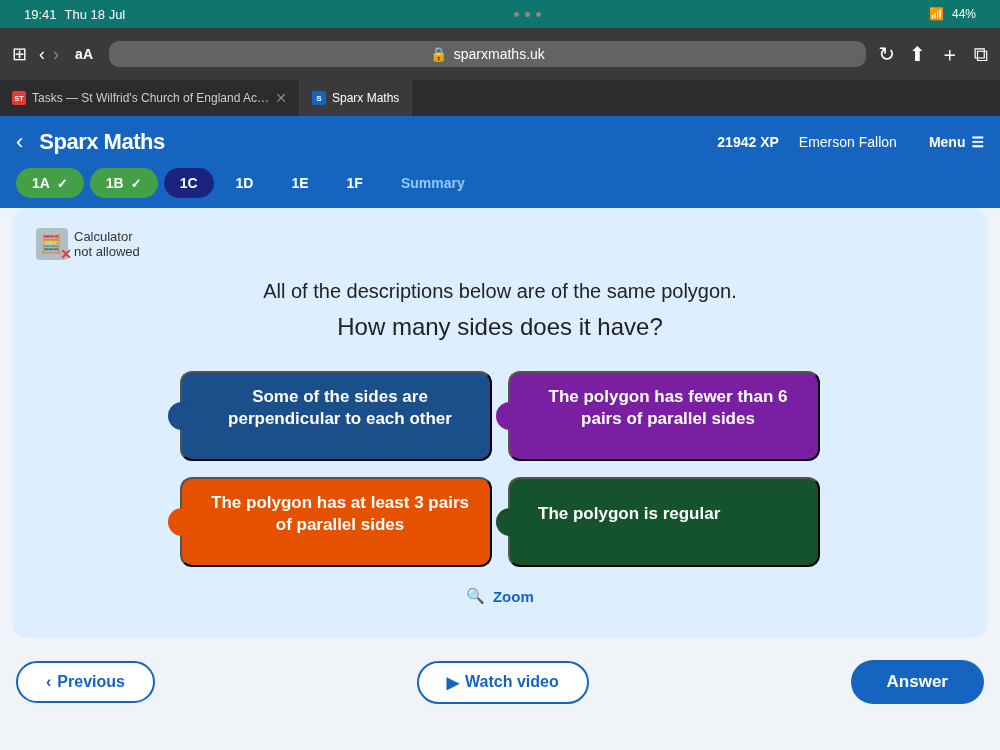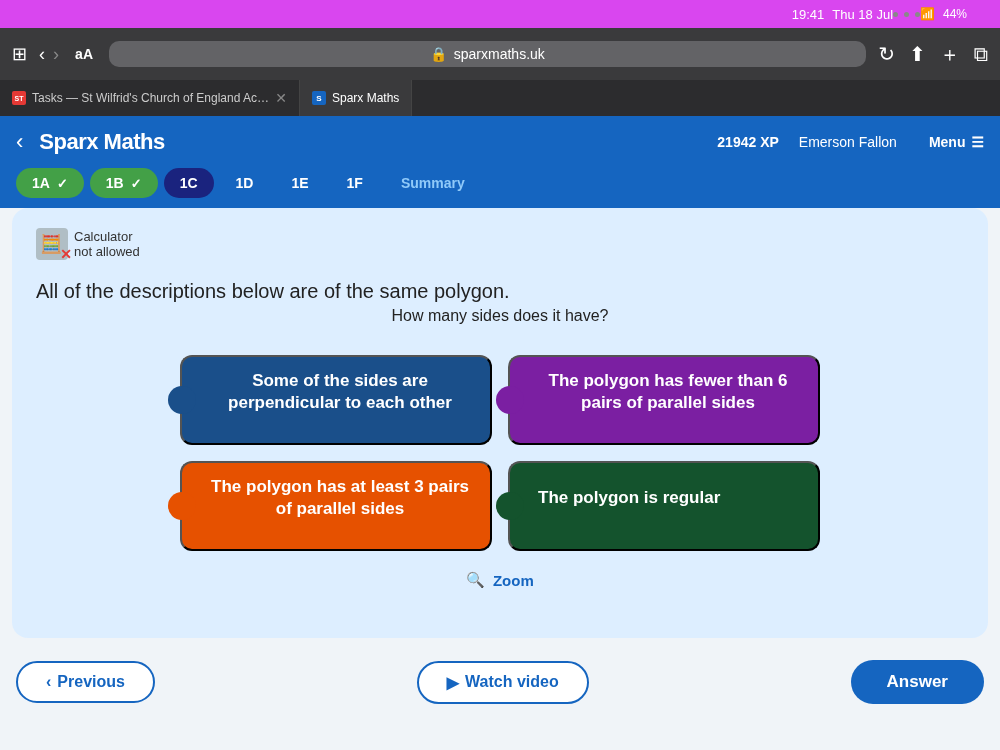--- a/index.html
+++ b/index.html
@@ -1,25 +1,25 @@
 <!DOCTYPE html>
 <html><head>
   <meta charset="utf-8">
   <style>
     * { margin: 0; padding: 0; box-sizing: border-box; }
     body { width: 1000px; height: 750px; font-family: -apple-system, BlinkMacSystemFont, 'Segoe UI', sans-serif; background: #f0f4f8; overflow: hidden; }
 
     
     .status-bar {
-      background: #d946ef;
-      color: white;
-      display: flex;
-      align-items: center;
-      justify-content: flex-end;
-      padding: 4px 33px;
+      background: #0f766e;
+      color: white;
+      display: flex;
+      align-items: center;
+      justify-content: space-between;
+      padding: 4px 24px;
       font-size: 13px;
       height: 28px;
     }
     .status-left { display: flex; align-items: center; gap: 8px; }
     .status-center { display: flex; gap: 6px; }
     .status-dot { width: 5px; height: 5px; background: #888; border-radius: 50%; }
     .status-right { display: flex; align-items: center; gap: 8px; font-size: 12px; }
 
     
     .browser-bar {
@@ -221,29 +221,29 @@
     .calc-x {
       position: absolute;
       bottom: -2px;
       right: -4px;
       color: #e53935;
       font-size: 14px;
       font-weight: bold;
     }
 
     .question-text {
-      text-align: left;
+      text-align: center;
       font-size: 20px;
       color: #222;
-      margin-bottom: 4px;
+      margin-bottom: 10px;
       font-weight: 400;
     }
     .question-sub {
       text-align: center;
-      font-size: 16px;
+      font-size: 24px;
       color: #222;
       margin-bottom: 30px;
       font-weight: 400;
     }
 
     
     .cards-grid {
       display: grid;
       grid-template-columns: 1fr 1fr;
       gap: 16px;

